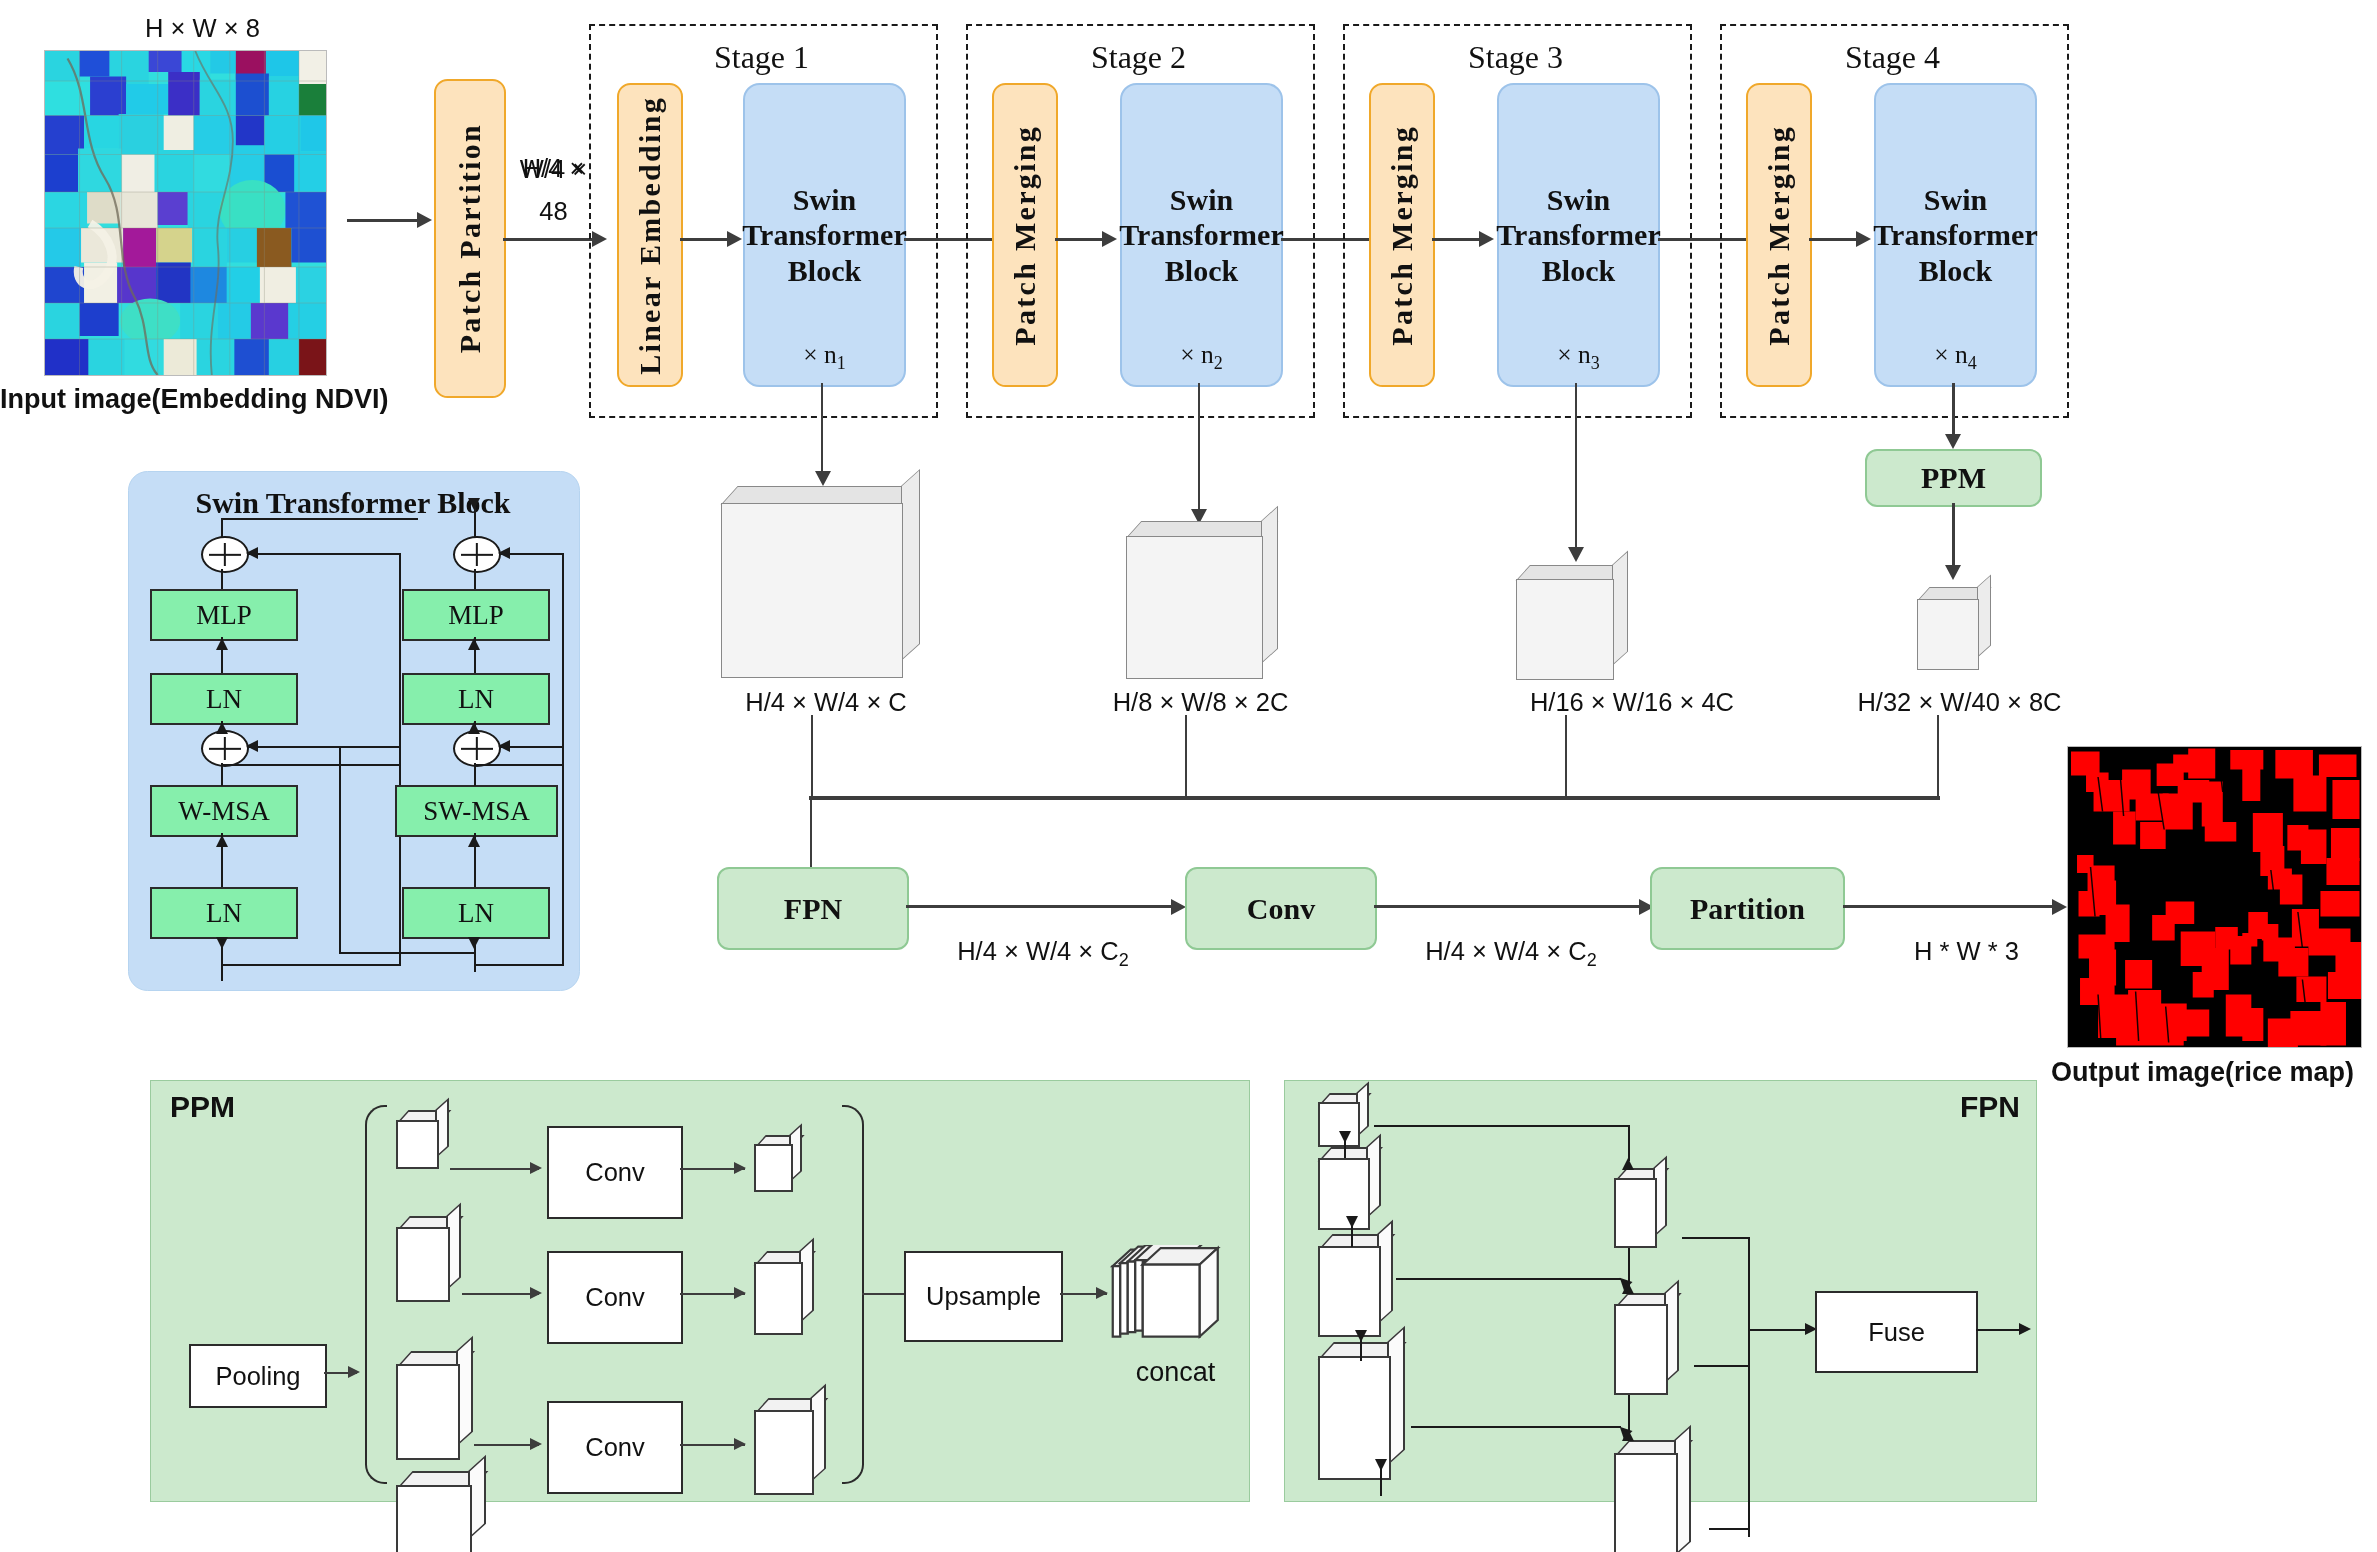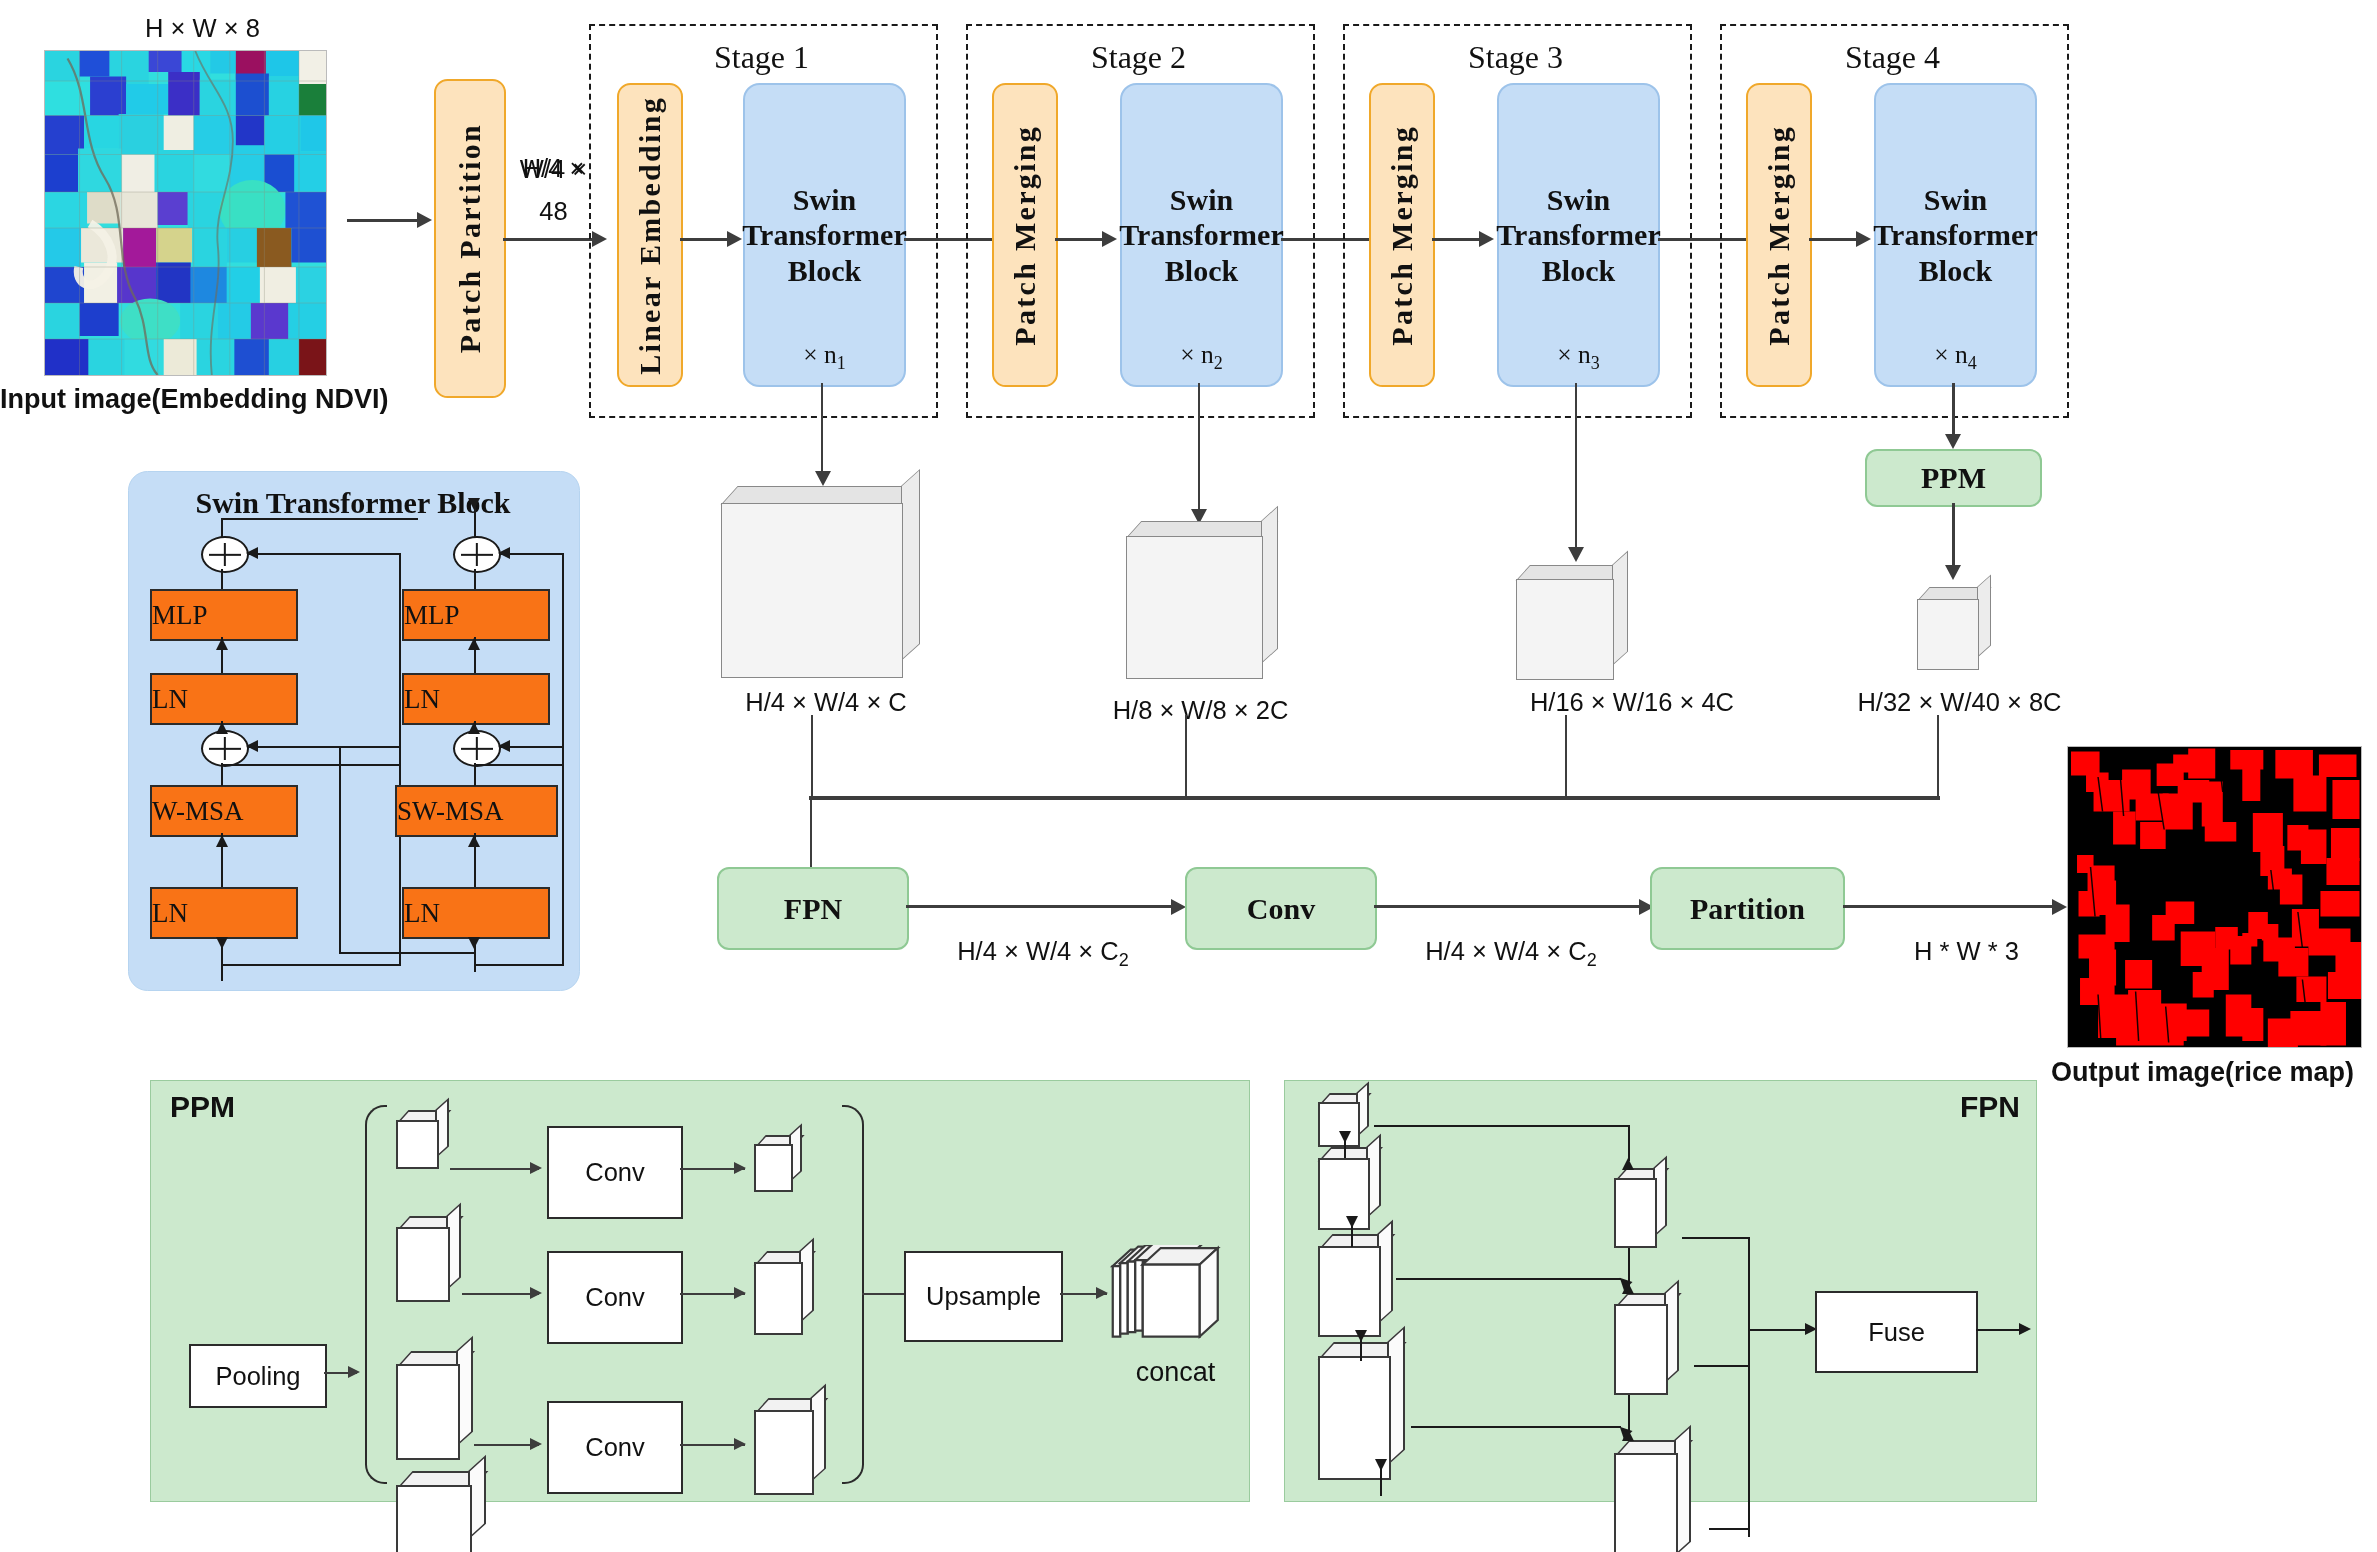--- a/index.html
+++ b/index.html
@@ -30,22 +30,22 @@
 
   
   .hline{background:#3d3d3d;height:3px;}
   .vline{background:#3d3d3d;width:3px;}
   .ah{position:absolute;width:0;height:0;border-top:8.3px solid transparent;
       border-bottom:8.3px solid transparent;border-left:15px solid #3d3d3d;}
   .av{position:absolute;width:0;height:0;border-left:8.3px solid transparent;
       border-right:8.3px solid transparent;border-top:15px solid #3d3d3d;}
 
   
-  .wbox{background:#f97316;border:2.3px solid #2b2b2b;display:flex;align-items:center;
-      justify-content:flex-start;font-family:"Liberation Serif",serif;font-size:27px;}
+  .wbox{background:#86efac;border:2.3px solid #2b2b2b;display:flex;align-items:center;
+      justify-content:center;font-family:"Liberation Serif",serif;font-size:27px;}
   .wbox-sans{background:#fff;border:2.3px solid #2b2b2b;display:flex;align-items:center;
       justify-content:center;font-family:"Liberation Sans",sans-serif;font-size:25.5px;}
   .plus{position:absolute;border:2.3px solid #1a1a1a;border-radius:50%;background:#fff;}
   .plus:before,.plus:after{content:"";position:absolute;background:#1a1a1a;}
   .plus:before{left:14%;right:14%;top:50%;height:2.3px;transform:translateY(-50%);}
   .plus:after{top:14%;bottom:14%;left:50%;width:2.3px;transform:translateX(-50%);}
 
   
   .tl{background:#1a1a1a;position:absolute;}
   .thinh{height:2.3px;} .thinv{width:2.3px;}
@@ -295,21 +295,21 @@
   <div class="side" style="left:180px;top:0px;width:16.5px;height:173px;transform:skewY(-42deg);transform-origin:top left;"></div>
   <div class="face" style="left:0px;top:16.5px;width:180px;height:173px;"></div>
 </div>
 <div class="abs dimlbl" style="left:691px;top:688px;width:270px;">H/4 × W/4 × C</div>
 
 <div class="cube" style="left:1126px;top:521px;width:173px;height:161px;">
   <div class="top" style="left:0px;top:0px;width:135px;height:15px;transform:skewX(-42deg);transform-origin:bottom left;"></div>
   <div class="side" style="left:135px;top:0px;width:15px;height:141px;transform:skewY(-42deg);transform-origin:top left;"></div>
   <div class="face" style="left:0px;top:15px;width:135px;height:141px;"></div>
 </div>
-<div class="abs dimlbl" style="left:1058px;top:688px;width:285px;margin-top:8px;">H/8 × W/8 × 2C</div>
+<div class="abs dimlbl" style="left:1058px;top:688px;width:285px;">H/8 × W/8 × 2C</div>
 
 <div class="cube" style="left:1516px;top:565px;width:135px;height:120px;">
   <div class="top" style="left:0px;top:0px;width:96px;height:13.5px;transform:skewX(-42deg);transform-origin:bottom left;"></div>
   <div class="side" style="left:96px;top:0px;width:13.5px;height:99px;transform:skewY(-42deg);transform-origin:top left;"></div>
   <div class="face" style="left:0px;top:13.5px;width:96px;height:99px;"></div>
 </div>
 <div class="abs dimlbl" style="left:1419px;top:688px;width:315px;text-align:right;">H/16 × W/16 × 4C</div>
 
 <div class="cube" style="left:1917px;top:587px;width:98px;height:90px;">
   <div class="top" style="left:0px;top:0px;width:60px;height:12px;transform:skewX(-42deg);transform-origin:bottom left;"></div>

